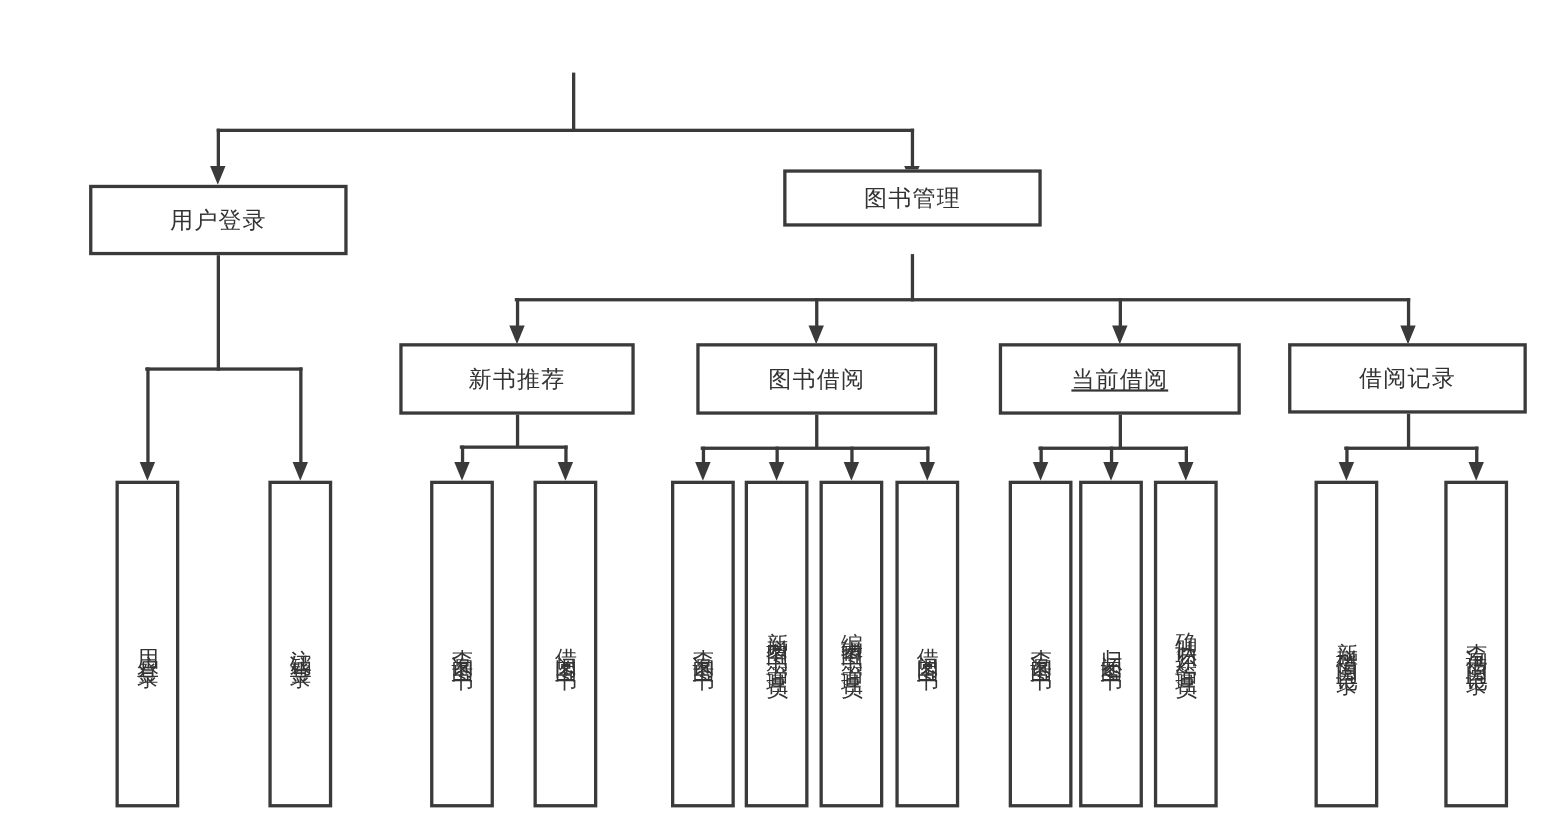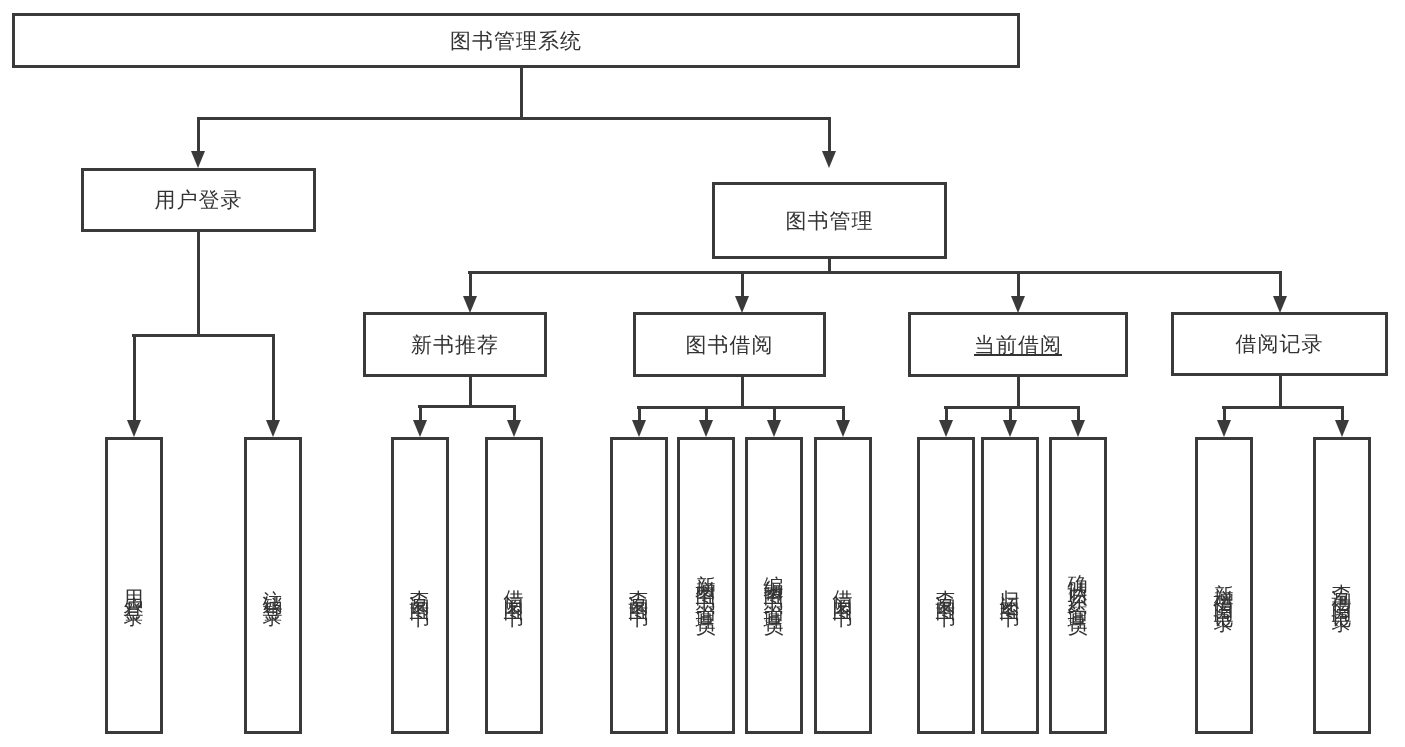--- a/index.html
+++ b/index.html
@@ -85,35 +85,32 @@
   <div class="arrow" style="left:767px;top:406px;height:31px;"></div>
   <div class="arrow" style="left:836px;top:406px;height:31px;"></div>
 
   <div class="arrow" style="left:939px;top:406px;height:31px;"></div>
   <div class="arrow" style="left:1003px;top:406px;height:31px;"></div>
   <div class="arrow" style="left:1071px;top:406px;height:31px;"></div>
 
   <div class="arrow" style="left:1217px;top:406px;height:31px;"></div>
   <div class="arrow" style="left:1335px;top:406px;height:31px;"></div>
 
-  <div class="node hnode" style="left:12px;top:13px;width:1008px;height:55px;">
-    <span>图书管理系统</span>
-  </div>
 
   <div class="node hnode" style="left:81px;top:168px;width:235px;height:64px;">
     <span>用户登录</span>
   </div>
-  <div class="node hnode" style="left:712px;top:182px;width:235px;height:77px;">
+  <div class="node hnode" style="left:712px;top:154px;width:235px;height:52px;">
     <span>图书管理</span>
   </div>
 
-  <div class="node hnode" style="left:363px;top:312px;width:184px;height:65px;">
+  <div class="node hnode" style="left:363px;top:312px;width:214px;height:65px;">
     <span>新书推荐</span>
   </div>
-  <div class="node hnode" style="left:633px;top:312px;width:193px;height:65px;">
+  <div class="node hnode" style="left:633px;top:312px;width:219px;height:65px;">
     <span>图书借阅</span>
   </div>
   <div class="node hnode" style="left:908px;top:312px;width:220px;height:65px;text-decoration:underline;">
     <span>当前借阅</span>
   </div>
   <div class="node hnode" style="left:1171px;top:312px;width:217px;height:64px;">
     <span>借阅记录</span>
   </div>
 
   <div class="node leaf" style="left:105px;">

